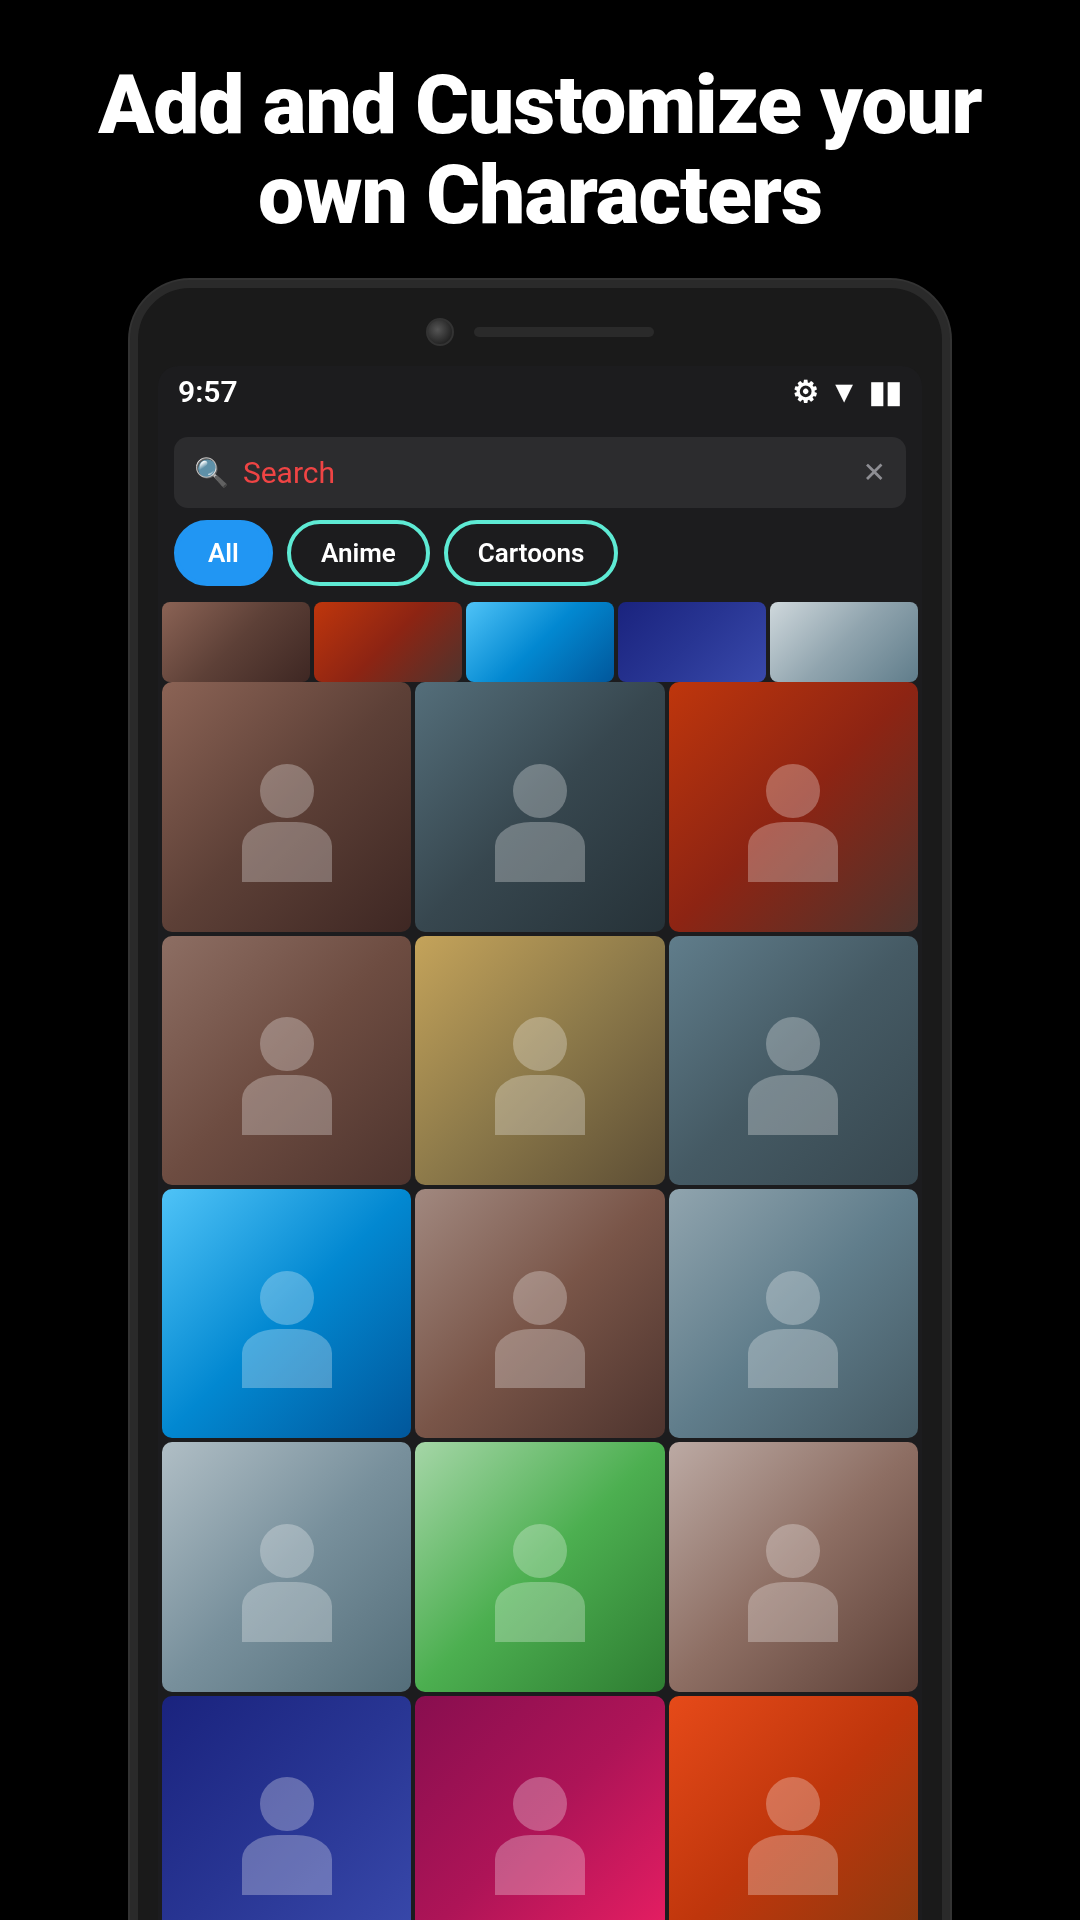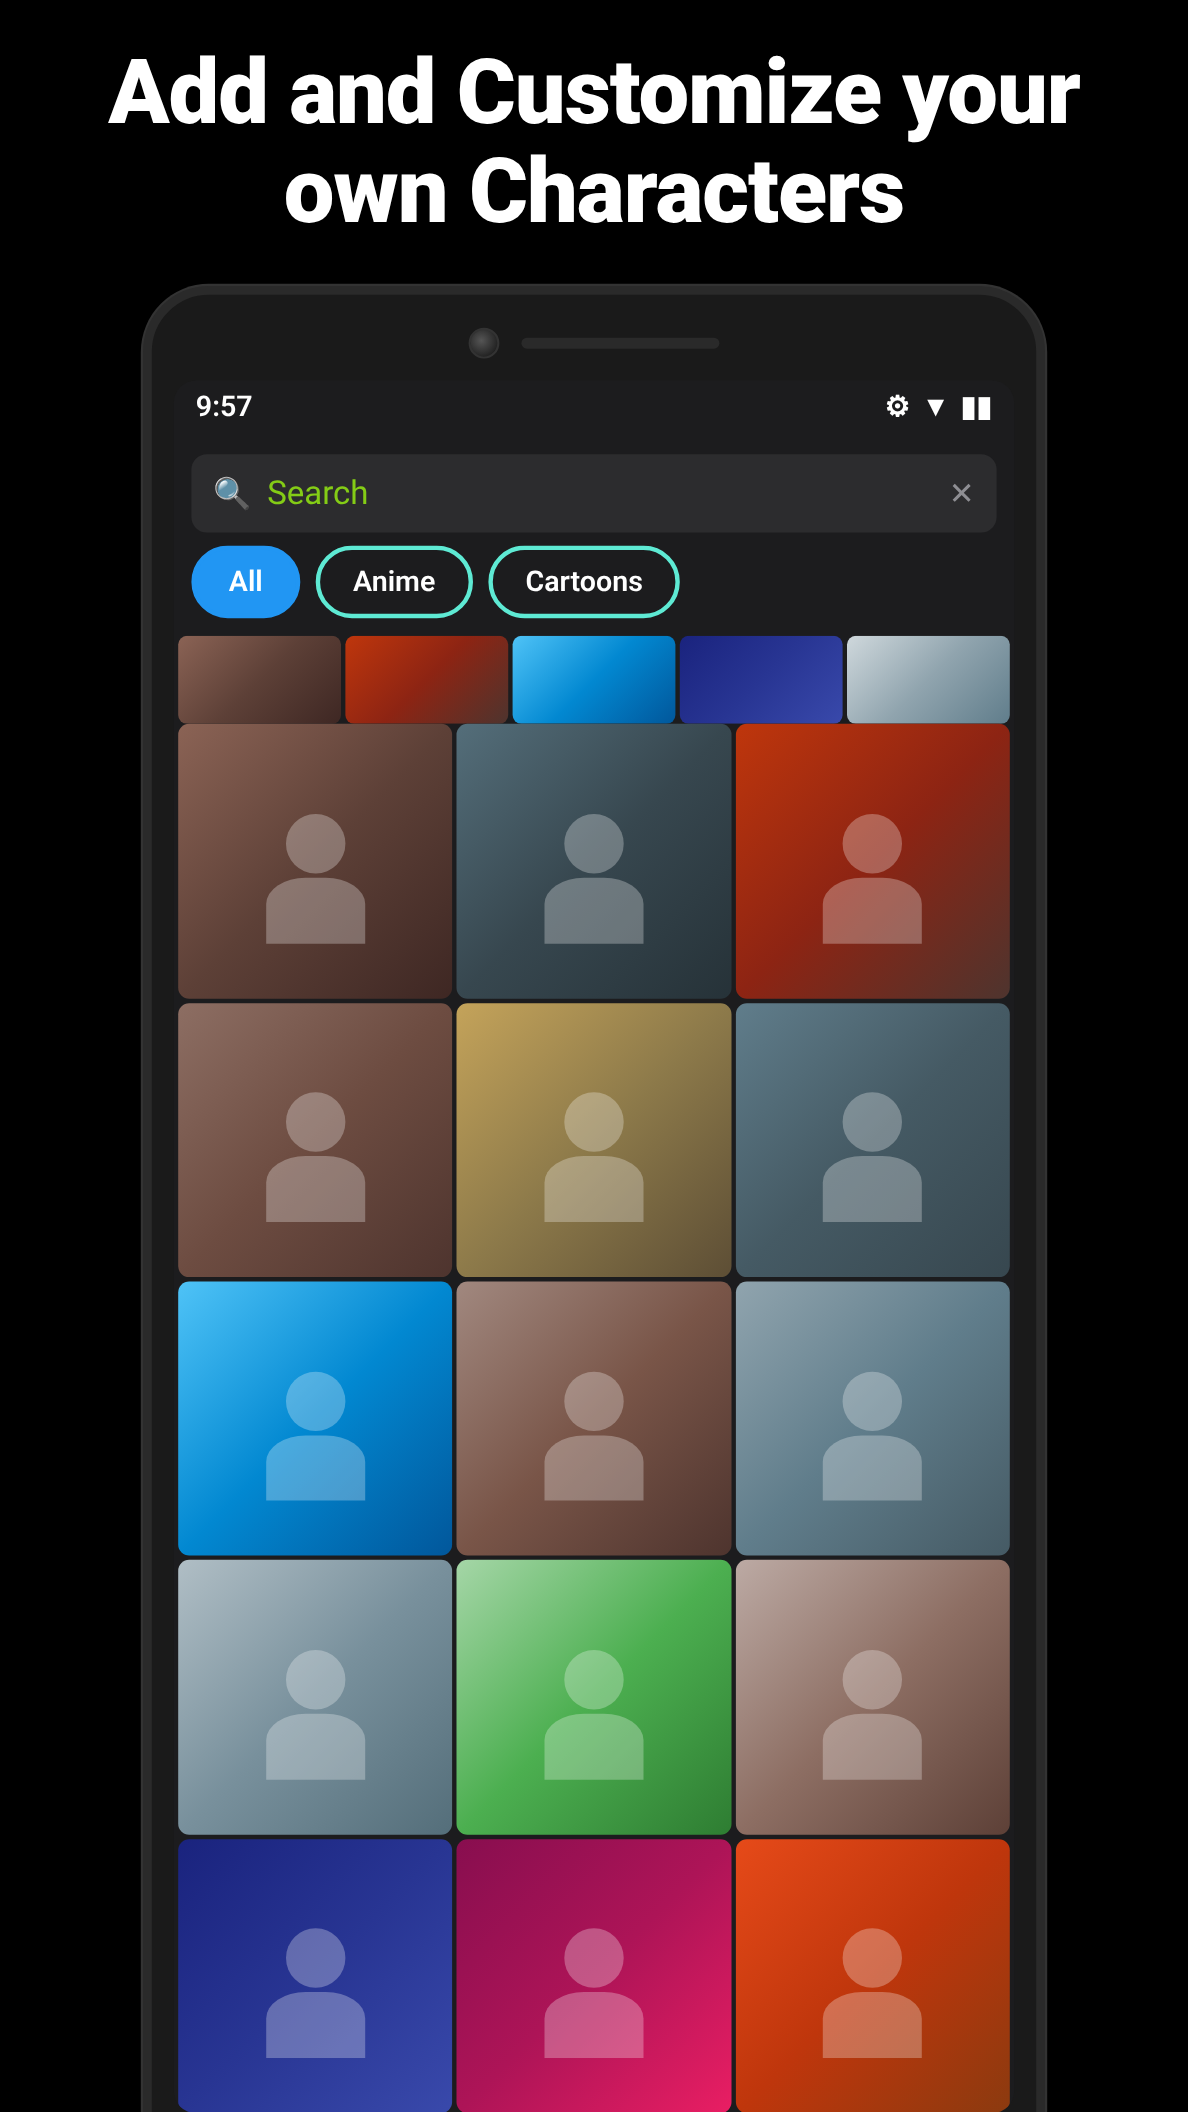--- a/index.html
+++ b/index.html
@@ -10,21 +10,21 @@
       min-height: 1920px;
       background: #000;
       font-family: -apple-system, BlinkMacSystemFont, 'Segoe UI', Roboto, sans-serif;
       overflow-x: hidden;
     }
 
     
     .hero {
       background: #000;
       text-align: center;
-      padding: 40px 40px 40px;
+      padding: 60px 40px 40px;
     }
     .hero-title {
       color: #fff;
       font-size: 82px;
       font-weight: 900;
       line-height: 1.1;
       letter-spacing: -1px;
     }
 
     
@@ -59,21 +59,21 @@
       background: #2a2a2a;
     }
 
     
     .status-bar {
       display: flex;
       justify-content: space-between;
       align-items: center;
       padding: 8px 20px 12px;
       color: #fff;
-      font-size: 26px;
+      font-size: 30px;
       font-weight: 600;
     }
     .status-icons {
       display: flex;
       gap: 10px;
       align-items: center;
     }
 
     
     .app-screen {
@@ -93,21 +93,21 @@
       align-items: center;
       padding: 18px 20px;
       gap: 14px;
     }
     .search-icon-wrap {
       color: #8e8e93;
       font-size: 28px;
     }
     .search-input-display {
       flex: 1;
-      color: #84cc16;
+      color: #ef4444;
       font-size: 30px;
     }
     .search-clear {
       color: #8e8e93;
       font-size: 28px;
     }
 
     
     .chips-row {
       display: flex;

